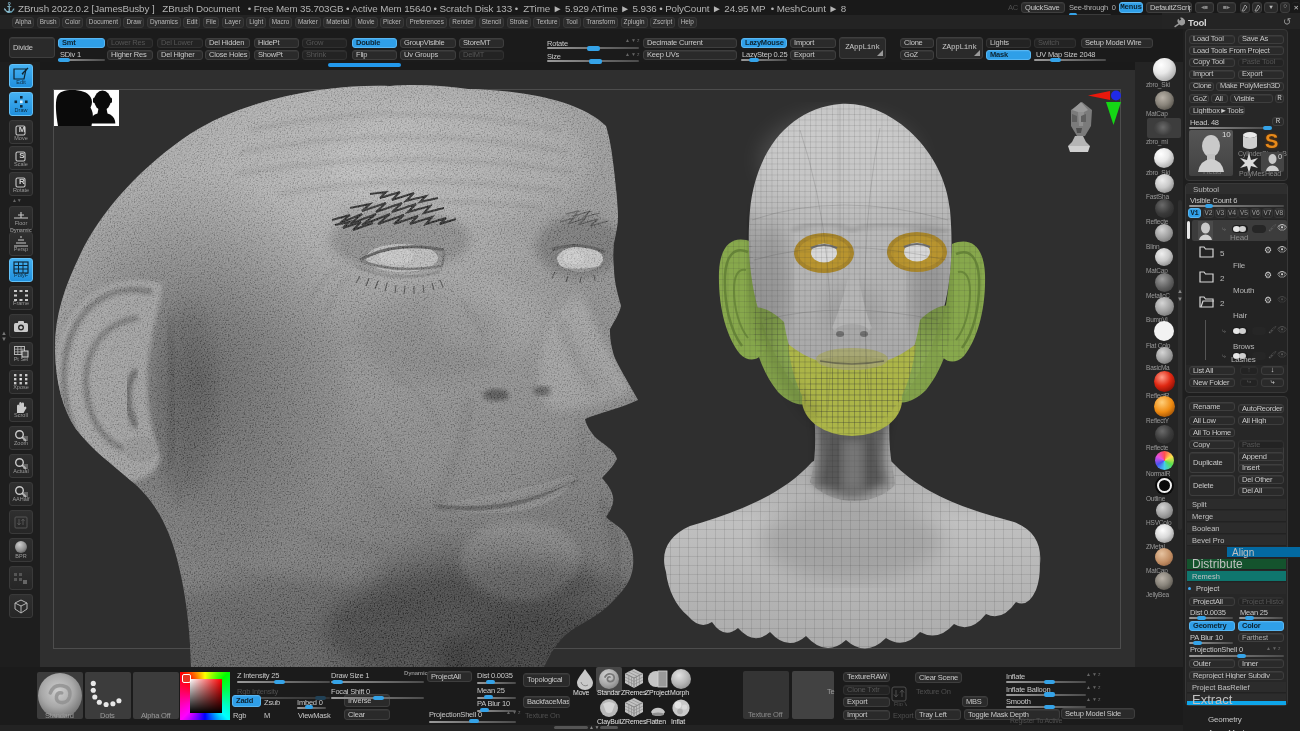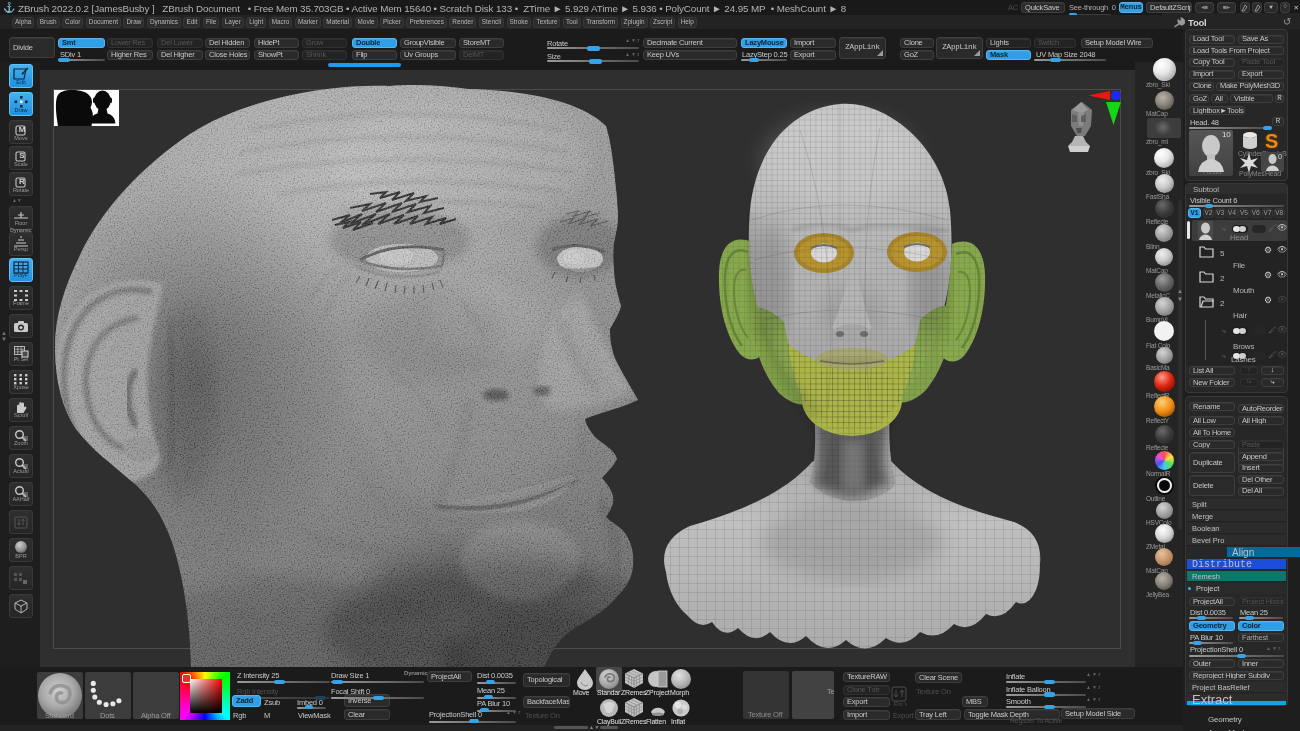--- a/index.html
+++ b/index.html
@@ -950,21 +950,21 @@
       <div class="btn " style="left:1238px;top:452px;width:46px;height:9px;">Append</div>
       <div class="btn " style="left:1238px;top:463.5px;width:46px;height:9px;">Insert</div>
       <div class="btn " style="left:1189px;top:475px;width:46px;height:21px;">Delete</div>
       <div class="btn " style="left:1238px;top:475px;width:46px;height:9px;">Del Other</div>
       <div class="btn " style="left:1238px;top:486.5px;width:46px;height:9px;">Del All</div>
       <div class="abs" style="left:1187px;top:499px;width:99px;height:11px;background:#2c2c2c;border-bottom:1px solid #222;color:#c0c0c0;font-size:7.5px;line-height:11px;padding-left:5px;box-sizing:border-box;">Split</div>
       <div class="abs" style="left:1187px;top:511px;width:99px;height:11px;background:#2c2c2c;border-bottom:1px solid #222;color:#c0c0c0;font-size:7.5px;line-height:11px;padding-left:5px;box-sizing:border-box;">Merge</div>
       <div class="abs" style="left:1187px;top:523px;width:99px;height:11px;background:#2c2c2c;border-bottom:1px solid #222;color:#c0c0c0;font-size:7.5px;line-height:11px;padding-left:5px;box-sizing:border-box;">Boolean</div>
       <div class="abs" style="left:1187px;top:535px;width:99px;height:11px;background:#2c2c2c;border-bottom:1px solid #222;color:#c0c0c0;font-size:7.5px;line-height:11px;padding-left:5px;box-sizing:border-box;">Bevel Pro</div>
       <div class="abs" style="left:1227px;top:547px;width:99px;height:11px;background:#0369a1;border-bottom:1px solid #222;color:#c0c0c0;font-size:10px;line-height:11px;padding-left:5px;box-sizing:border-box;">Align</div>
-      <div class="abs" style="left:1187px;top:559px;width:99px;height:11px;background:#1d4ed8;border-bottom:1px solid #222;color:#c0c0c0;font-size:10px;line-height:11px;padding-left:5px;box-sizing:border-box;font-family:Liberation Mono, monospace;">Distribute</div>
+      <div class="abs" style="left:1187px;top:559px;width:99px;height:11px;background:#14532d;border-bottom:1px solid #222;color:#c0c0c0;font-size:12px;line-height:11px;padding-left:5px;box-sizing:border-box;">Distribute</div>
       <div class="abs" style="left:1187px;top:571px;width:99px;height:11px;background:#0f766e;border-bottom:1px solid #222;color:#c0c0c0;font-size:7.5px;line-height:11px;padding-left:5px;box-sizing:border-box;">Remesh</div>
       <div class="abs" style="left:1187px;top:583px;width:99px;height:11px;background:#2a2a2a;color:#d0d0d0;font-size:7.5px;line-height:11px;padding-left:9px;box-sizing:border-box;">Project</div>
       <div class="abs" style="left:1187.5px;top:587px;width:3px;height:3px;background:#3fa9f5;border-radius:50%;"></div>
       <div class="btn " style="left:1189px;top:597px;width:46px;height:9px;">ProjectAll</div>
       <div class="btn dim" style="left:1238px;top:597px;width:46px;height:9px;">Project History</div>
       <div class="lbl " style="left:1190px;top:609px;">Dist 0.0035</div>
       <div class="slider" style="left:1189px;top:617px;width:44px;">
         <span class="thumb" style="left:8px;width:9px;height:4px;top:-1px;"></span>
       </div>
       <div class="lbl " style="left:1240px;top:609px;">Mean 25</div>

